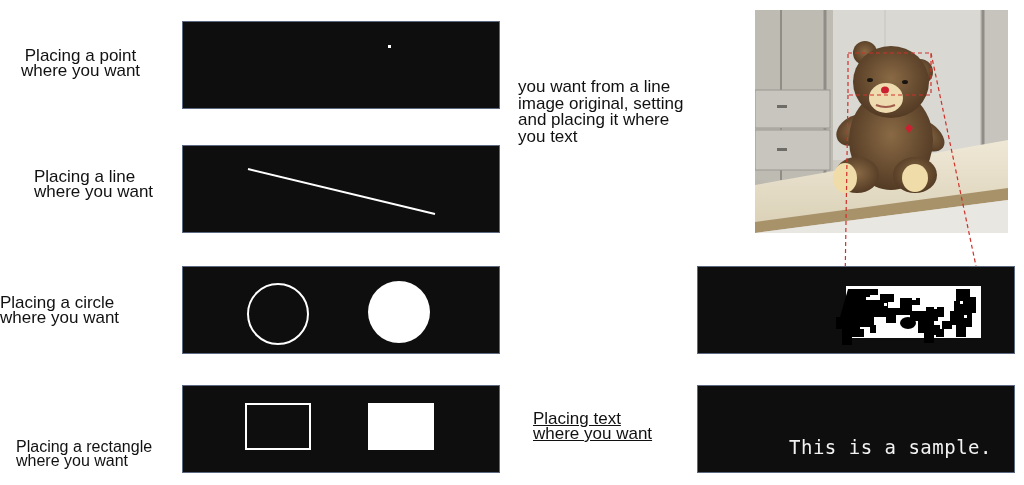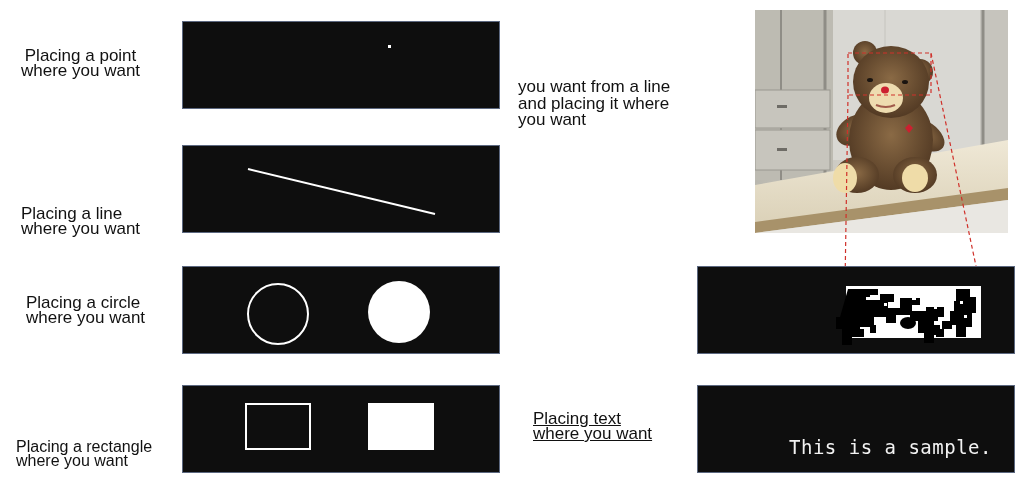--- a/index.html
+++ b/index.html
@@ -13,25 +13,25 @@
   .sample-text { position:absolute; right:22px; bottom:14px; color:#f2f2f2;
                  font-family:"DejaVu Sans Mono", monospace; font-size:19px; letter-spacing:0.5px; }
 </style>
 </head>
 <body>
 
 <div class="label" style="left:21px;top:48px;text-align:center;">
   <div>Placing a point</div>
   <div>where you want</div>
 </div>
-<div class="label" style="left:21px;top:169px;margin-top:37px;">
+<div class="label" style="left:34px;top:169px;">
   <div>Placing a line</div>
   <div>where you want</div>
 </div>
-<div class="label" style="left:26px;top:295px;">
+<div class="label" style="left:0;top:295px;">
   <div>Placing a circle</div>
   <div>where you want</div>
 </div>
 <div class="label" style="left:16px;top:440px;font-size:16px;line-height:14px;">
   <div>Placing a rectangle</div>
   <div>where you want</div>
 </div>
 
 <div class="panel" style="left:182px;top:21px;width:318px;height:88px;">
   <svg width="318" height="88">
@@ -51,22 +51,23 @@
 </div>
 <div class="panel" style="left:182px;top:385px;width:318px;height:88px;">
   <svg width="318" height="88">
     <rect x="63" y="18" width="64" height="45" fill="none" stroke="#ffffff" stroke-width="2"></rect>
     <rect x="185" y="17" width="66" height="47" fill="#ffffff"></rect>
   </svg>
 </div>
 
 <div class="label" style="left:518px;top:79px;line-height:16.5px;">
   <div>you want from a line</div>
+  <div>image original, setting</div>
   <div>and placing it where</div>
-  <div>you want</div>
+  <div>you text</div>
 </div>
 
 <div class="photo">
   <svg width="253" height="223" viewBox="0 0 253 223">
     <defs>
       <linearGradient id="wall" x1="0" y1="0" x2="1" y2="0">
         <stop offset="0" stop-color="#b9b7ae"></stop>
         <stop offset="0.5" stop-color="#d8d6d0"></stop>
         <stop offset="1" stop-color="#c9c7c0"></stop>
       </linearGradient>

